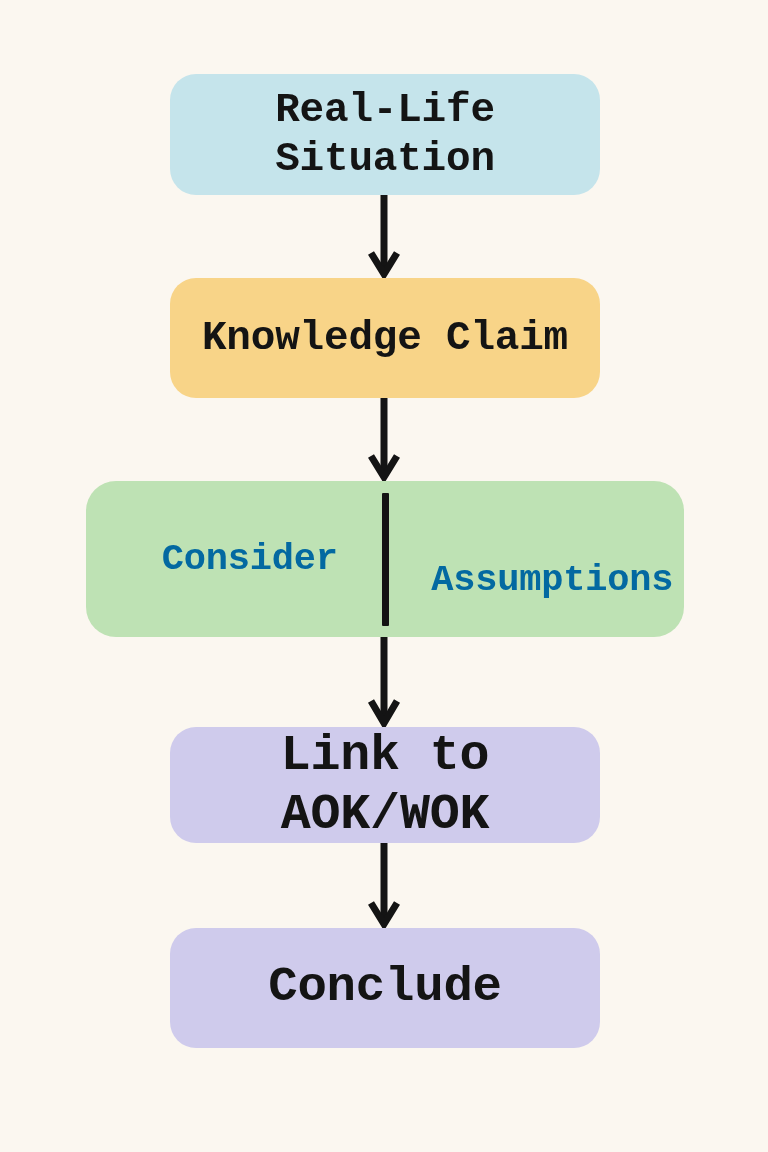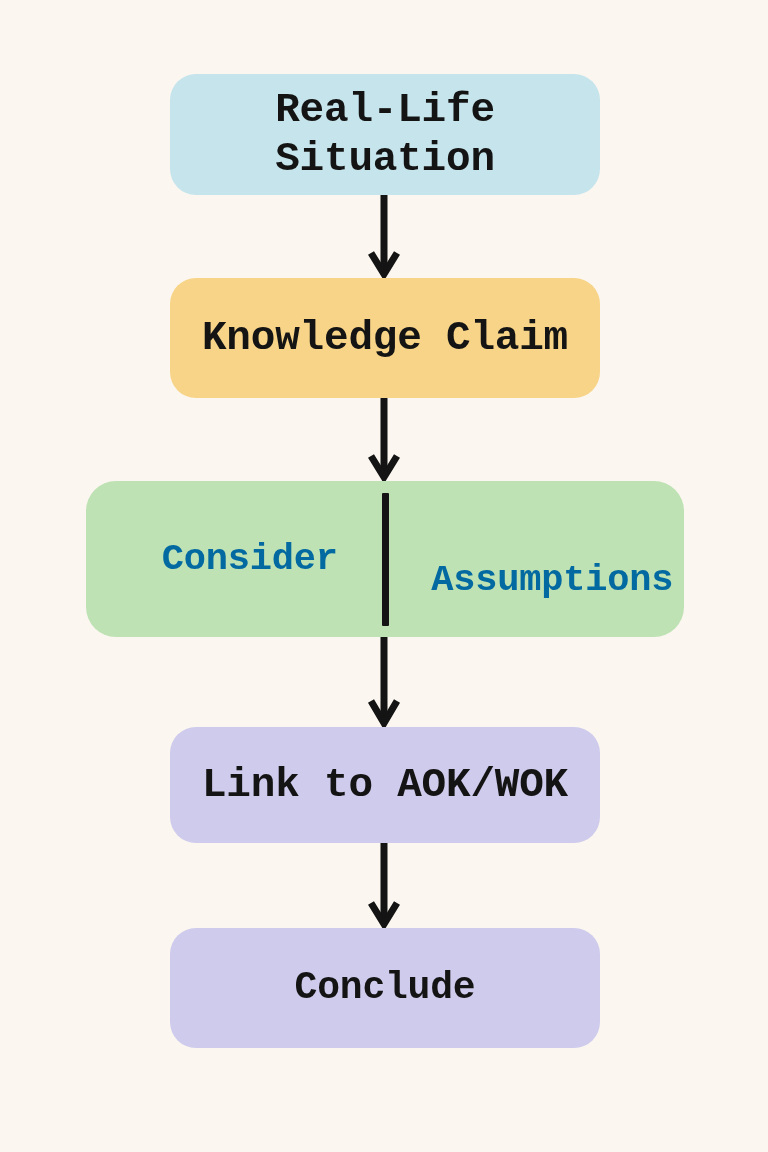--- a/index.html
+++ b/index.html
@@ -75,27 +75,27 @@
     background: #141414;
     align-self: center;
     height: 133px;
     border-radius: 1px;
     flex: 0 0 auto;
   }
   #node-link {
     left: 170px; top: 727px;
     width: 430px; height: 116px;
     background: #CFCBEC;
-    font-size: 41px;
+    font-size: 50px;
   }
   #node-conclude {
     left: 170px; top: 928px;
     width: 430px; height: 120px;
     background: #CFCBEC;
-    font-size: 38px;
+    font-size: 49px;
   }
   
   .arrow {
     position: absolute;
     left: 369px;
     width: 30px;
   }
   .arrow svg {
     display: block;
     width: 30px;

